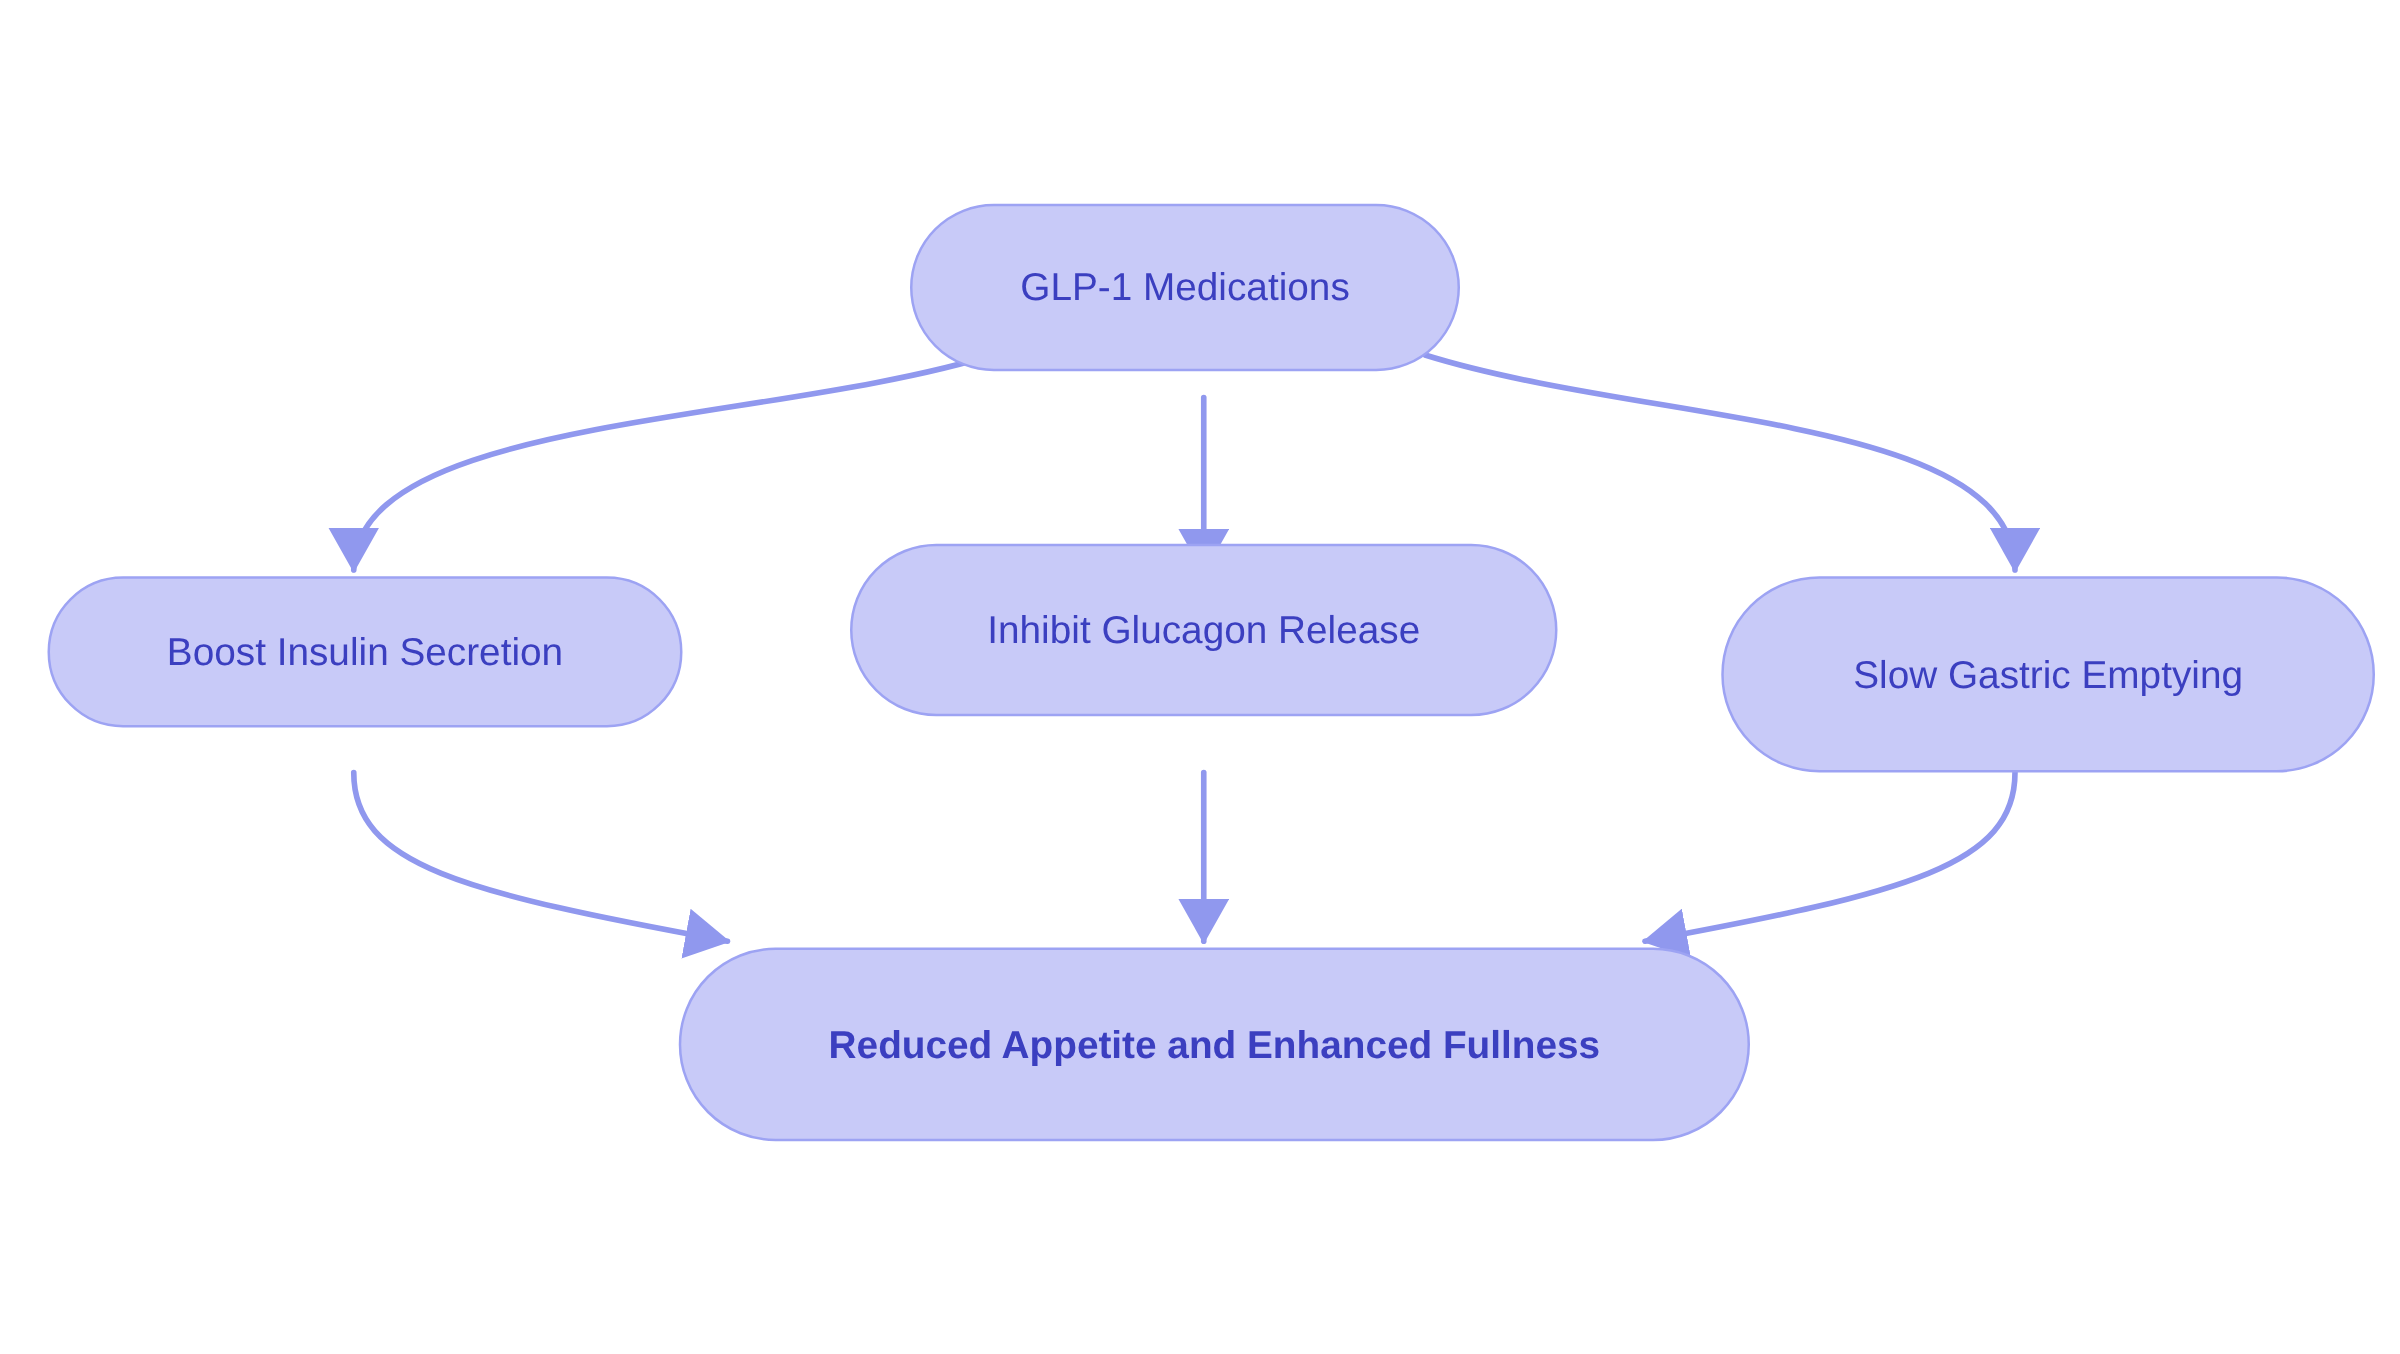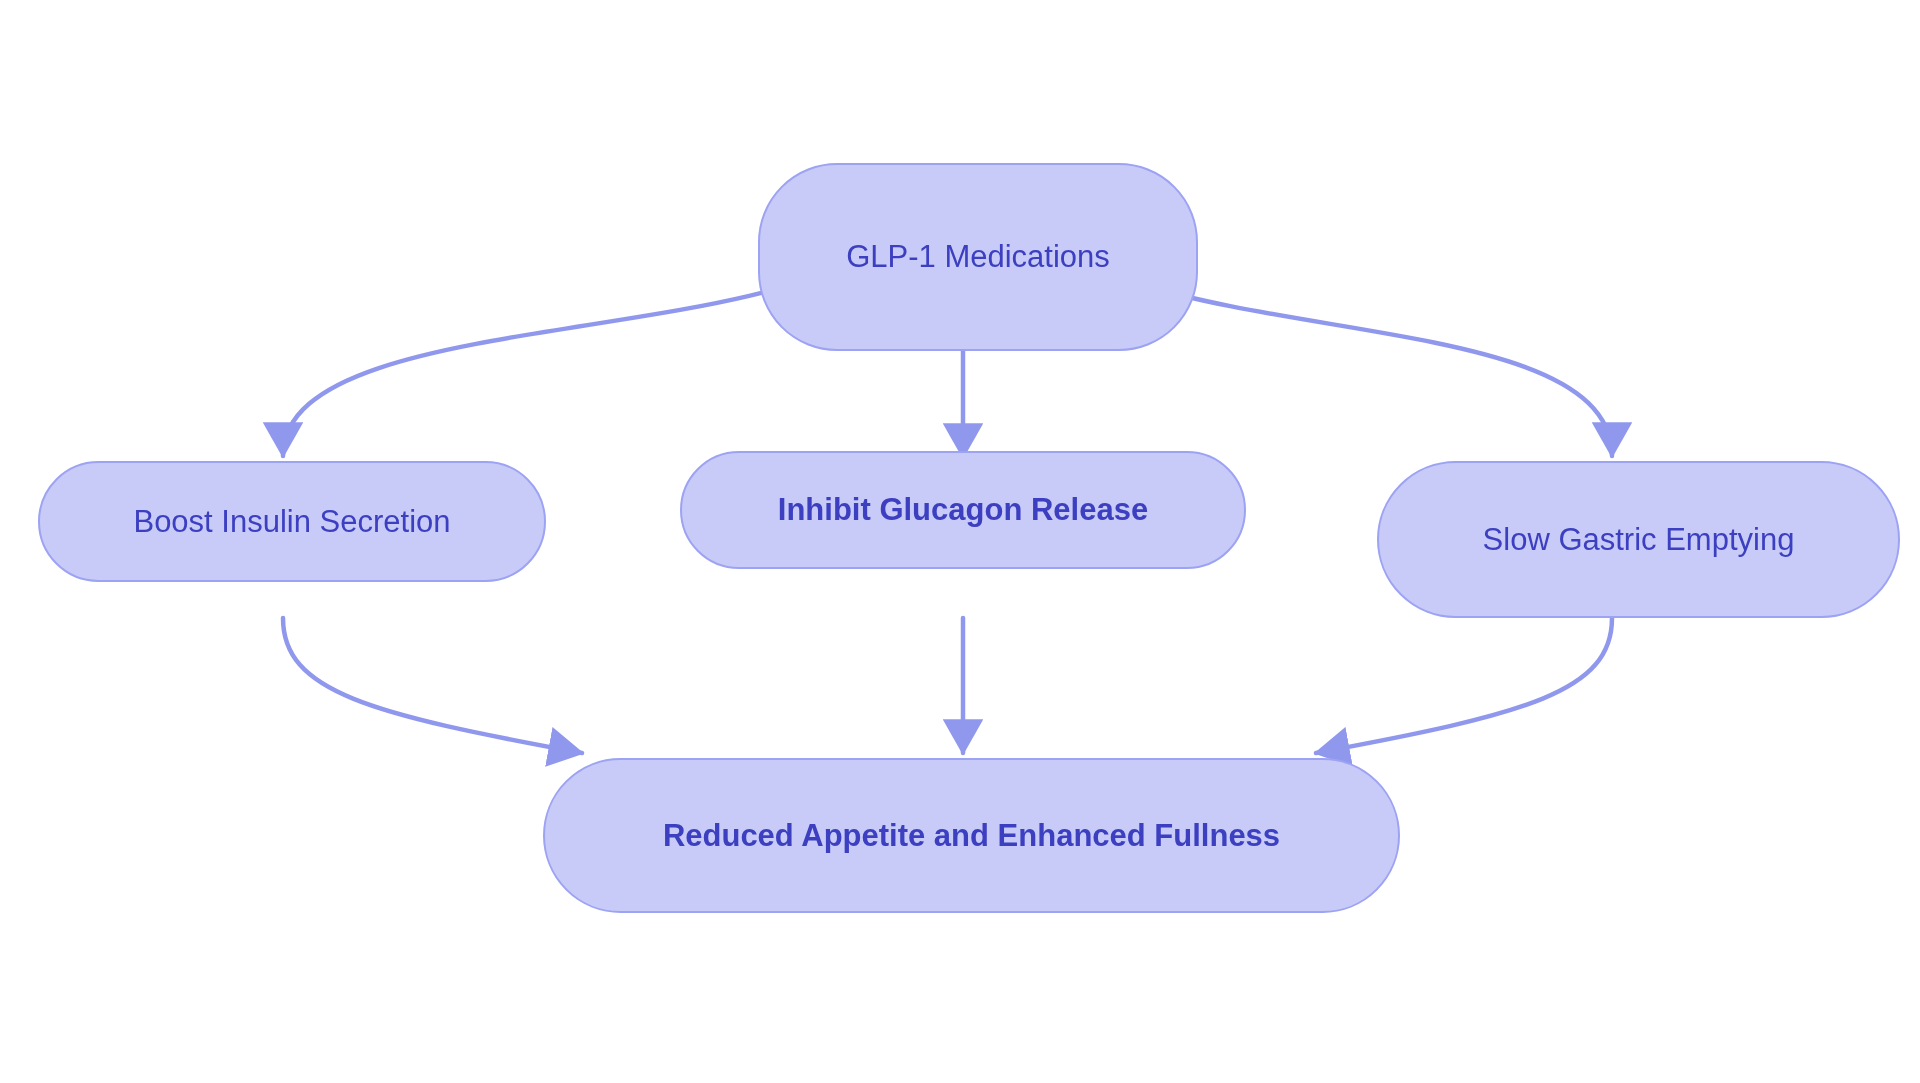--- a/index.html
+++ b/index.html
@@ -66,27 +66,27 @@
     <g id="edges-layer">
         <path d="M 800,282 C 620,340 283,332 283,456" class="edge-path" marker-end="url(#arrowhead)"></path>
         <path d="M 963,318 L 963,457" class="edge-path" marker-end="url(#arrowhead)"></path>
         <path d="M 1140,284 C 1320,340 1612,332 1612,456" class="edge-path" marker-end="url(#arrowhead)"></path>
         <path d="M 283,618 C 283,692 370,714 582,753" class="edge-path" marker-end="url(#arrowhead)"></path>
         <path d="M 963,618 L 963,753" class="edge-path" marker-end="url(#arrowhead)"></path>
         <path d="M 1612,618 C 1612,692 1526,714 1316,753" class="edge-path" marker-end="url(#arrowhead)"></path>
       </g>
   </svg>
   <div id="nodes-layer">
-      <div class="node" style="left: 758px; top: 163px; width: 440px; height: 188px;">
+      <div class="node" style="left: 728px; top: 163px; width: 440px; height: 134px;">
         <span class="node-label">GLP-1 Medications</span>
       </div>
       <div class="node" style="left: 38px; top: 461px; width: 508px; height: 121px;">
         <span class="node-label">Boost Insulin Secretion</span>
       </div>
-      <div class="node" style="left: 680px; top: 451px; width: 566px; height: 118px; font-weight: bold;">
+      <div class="node" style="left: 680px; top: 435px; width: 566px; height: 138px;">
         <span class="node-label">Inhibit Glucagon Release</span>
       </div>
       <div class="node" style="left: 1377px; top: 461px; width: 523px; height: 157px;">
         <span class="node-label">Slow Gastric Emptying</span>
       </div>
       <div class="node" style="left: 543px; top: 758px; width: 857px; height: 155px; font-weight: bold;">
         <span class="node-label">Reduced Appetite and Enhanced Fullness</span>
       </div>
     </div>
 </div>

